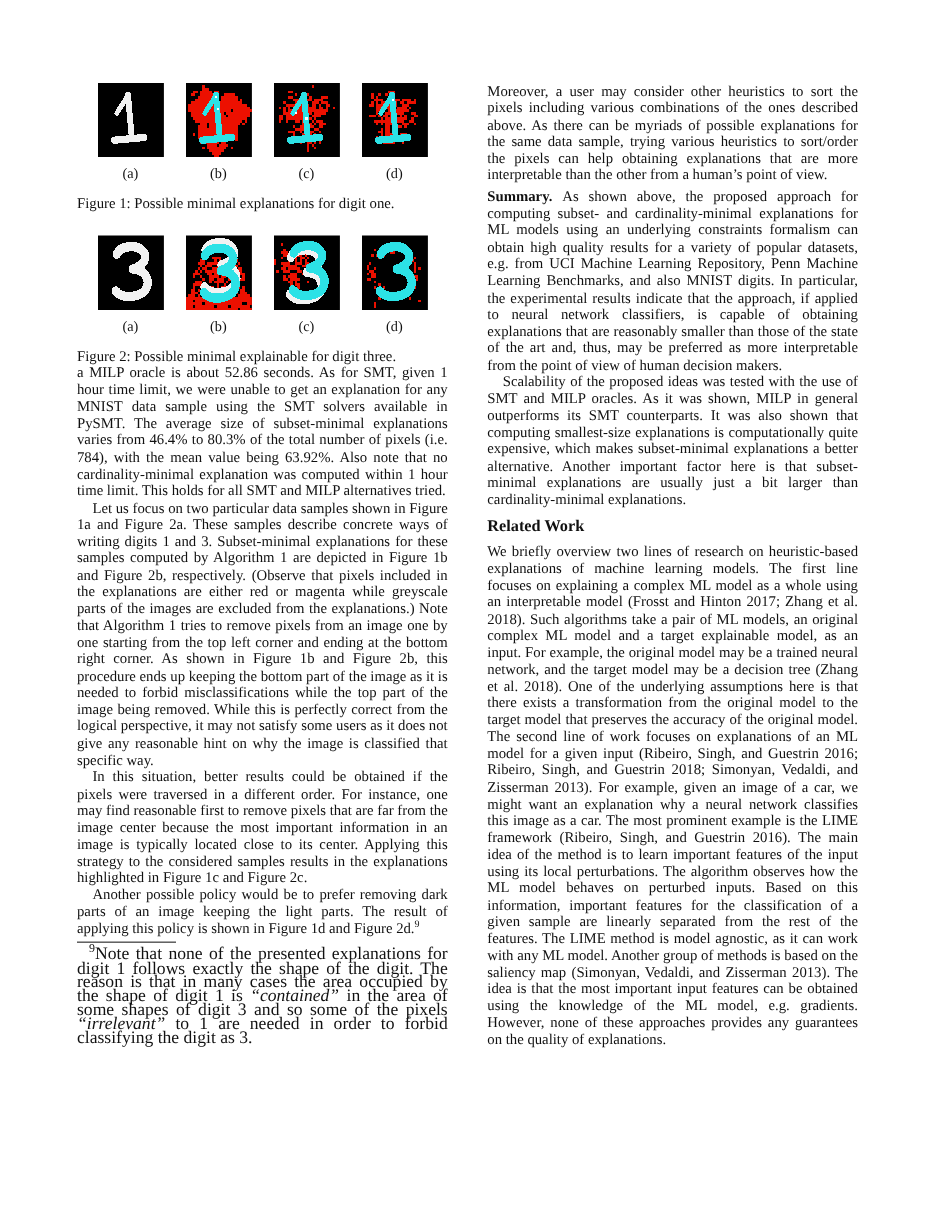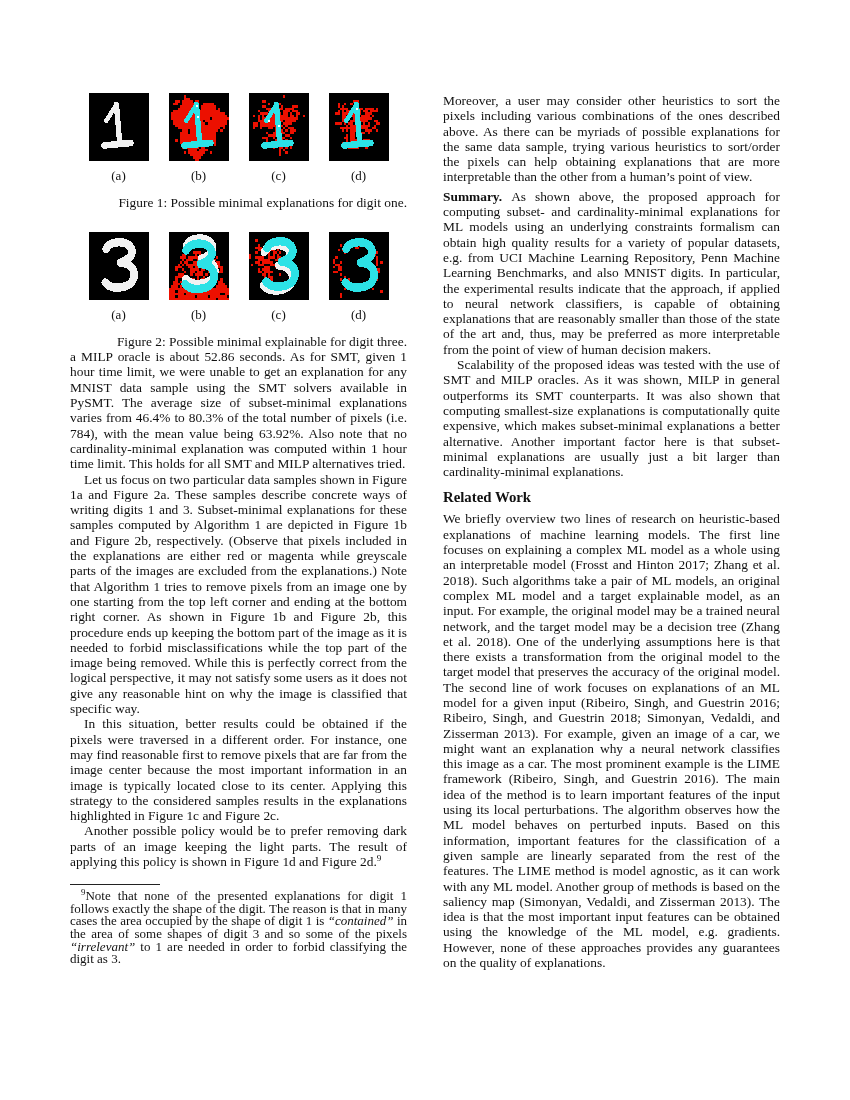--- a/index.html
+++ b/index.html
@@ -1,37 +1,37 @@
 <!DOCTYPE html>
 <html><head>
 <meta charset="utf-8">
 <style>
   html,body{margin:0;padding:0;background:#ffffff;}
   .page{position:relative;width:850px;height:1100px;background:#ffffff;overflow:hidden;
         font-family:"Liberation Serif", serif;color:#111;}
-  .col{position:absolute;top:93px;width:337px;font-size:13.4px;line-height:15.3px;text-align:justify;}
+  .col{position:absolute;top:75px;width:337px;font-size:13.4px;line-height:15.3px;text-align:justify;}
   .col-left{left:70px;}
   .col-right{left:443px;}
   p{margin:0;}
   .indent{text-indent:14px;}
   .figure-block{margin:0;}
   .cells-row{display:flex;gap:20px;width:300px;margin:0 auto;}
   .cell{width:60px;height:68px;}
   .cell svg{display:block;width:60px;height:68px;}
   .labels-row{display:flex;gap:20px;width:300px;margin:7px auto 0 auto;}
   .labels-row span{display:block;width:60px;text-align:center;font-size:13px;}
-  .fig-caption{text-align:right;font-size:13.4px;margin-top:12px;}
+  .fig-caption{text-align:left;font-size:13.4px;margin-top:12px;}
   .fig2{margin-top:21px;}
   .body-start{}
   .summary-par{margin-top:4px;}
   .rb{font-weight:bold;padding-right:9px;}
   .ri{font-style:italic;}
   sup{font-size:68%;line-height:0;}
   .section-heading{font-weight:bold;font-size:14.8px;text-align:left;margin:9px 0 5px 0;line-height:18px;}
-  .footnote{margin-top:15px;font-size:13px;line-height:12.6px;text-align:justify;}
+  .footnote{margin-top:5px;font-size:16px;line-height:12.6px;text-align:justify;}
   .footnote-rule{width:90px;border-top:1.1px solid #222;height:0;margin-bottom:5px;}
   .footnote .fn-text{text-indent:11px;display:block;}
 </style>
 </head>
 <body>
 
 <div class="page">
 
   <div class="col col-left">
 

